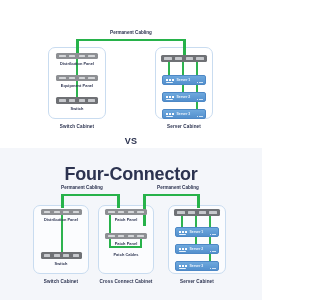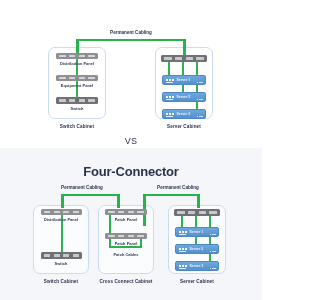--- a/index.html
+++ b/index.html
@@ -15,24 +15,24 @@
   .section{position:absolute;left:0;width:262px;}
   #sec-top{top:0;height:148px;background:#ffffff;}
   #sec-bot{top:148px;height:152px;background:#f4f6fa;}
 
   .title{
     position:absolute;width:100%;text-align:center;
     font-weight:bold;color:#2c3350;
     letter-spacing:-0.2px;
   }
   #title-top{top:11px;font-size:12.5px;}
-  #title-bot{top:16px;font-size:13px;}
+  #title-bot{top:16px;font-size:18px;}
   #vs-label{
     position:absolute;top:136px;width:100%;text-align:center;
-    font-size:9px;font-weight:normal;color:#2c3350;letter-spacing:0.3px;
+    font-size:9px;font-weight:bold;color:#2c3350;letter-spacing:0.3px;
   }
 
   
   .cabinet{
     position:absolute;
     background:#ffffff;
     border:1px solid #c9dcf0;
     border-radius:7px;
     box-sizing:border-box;
   }

